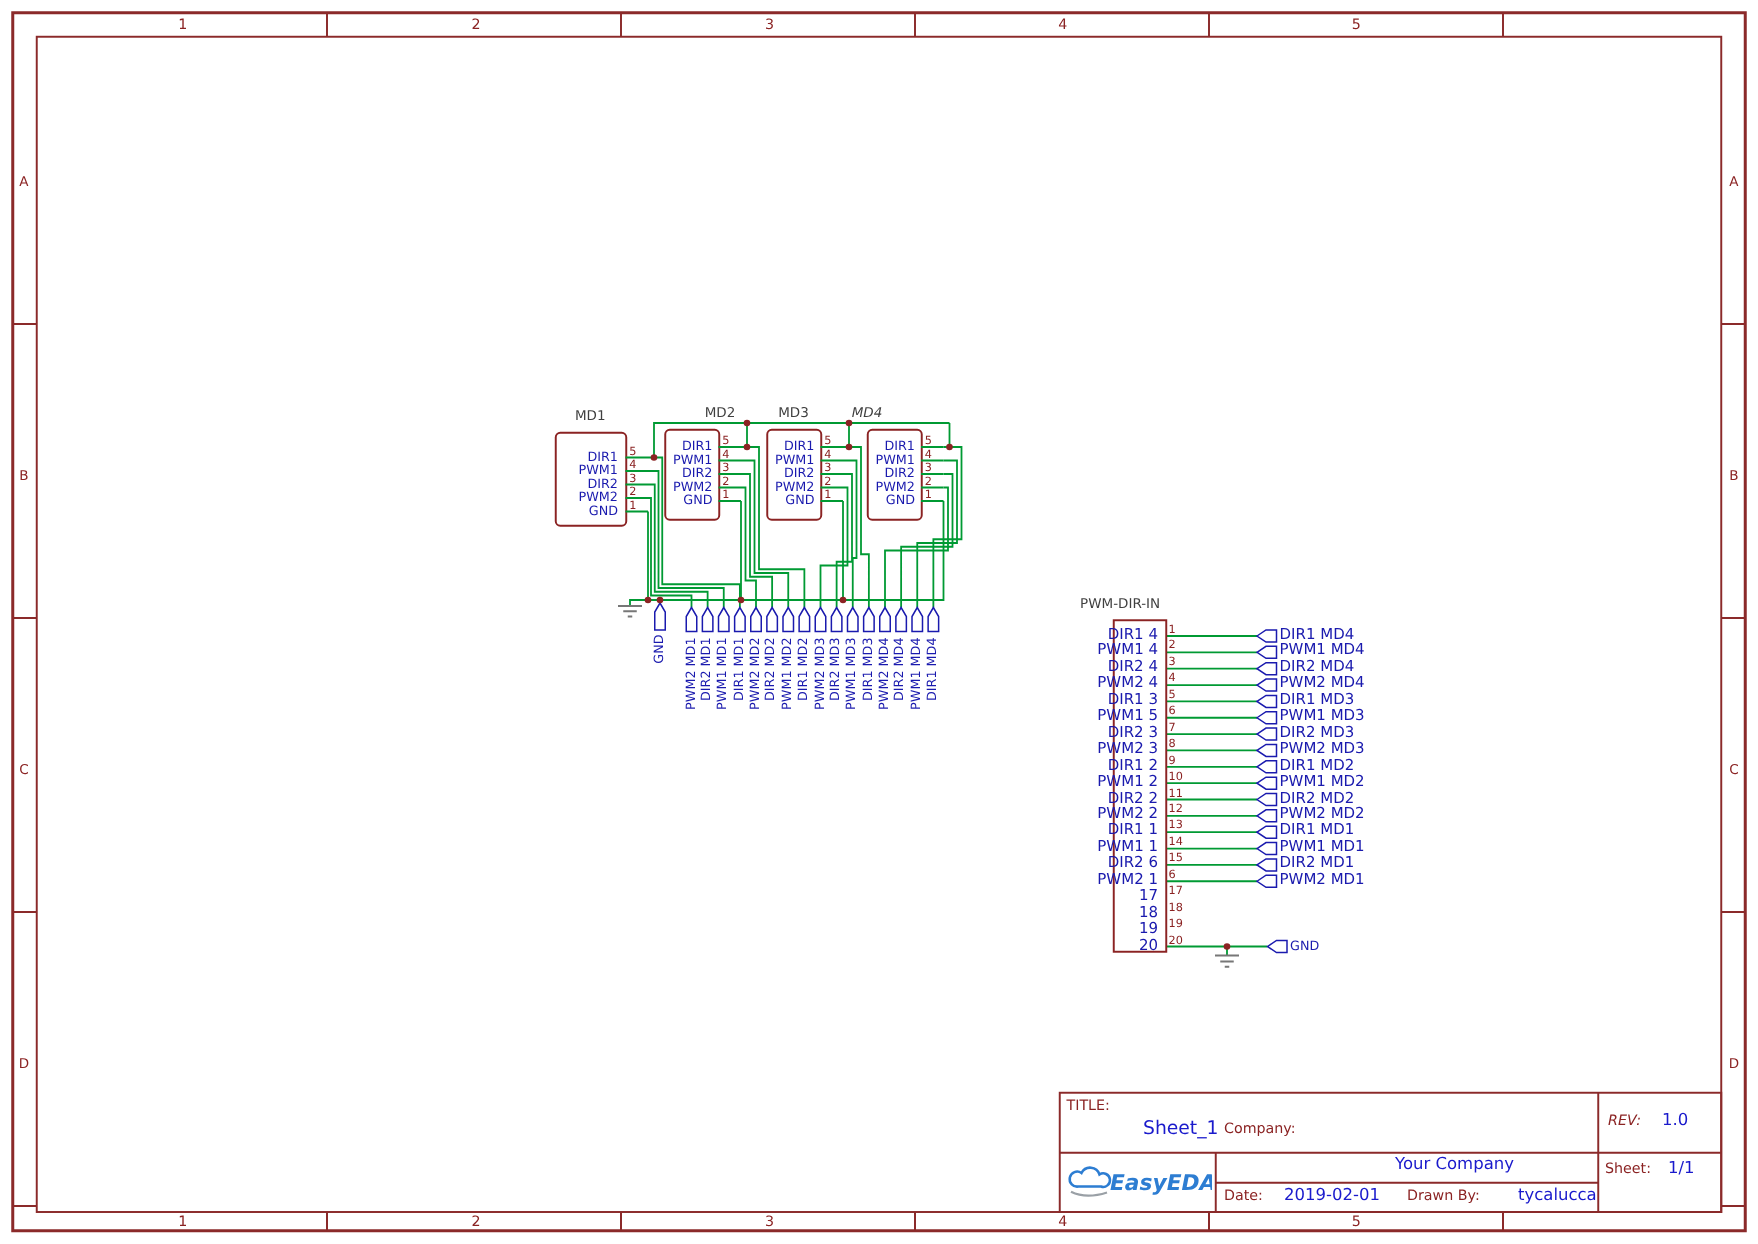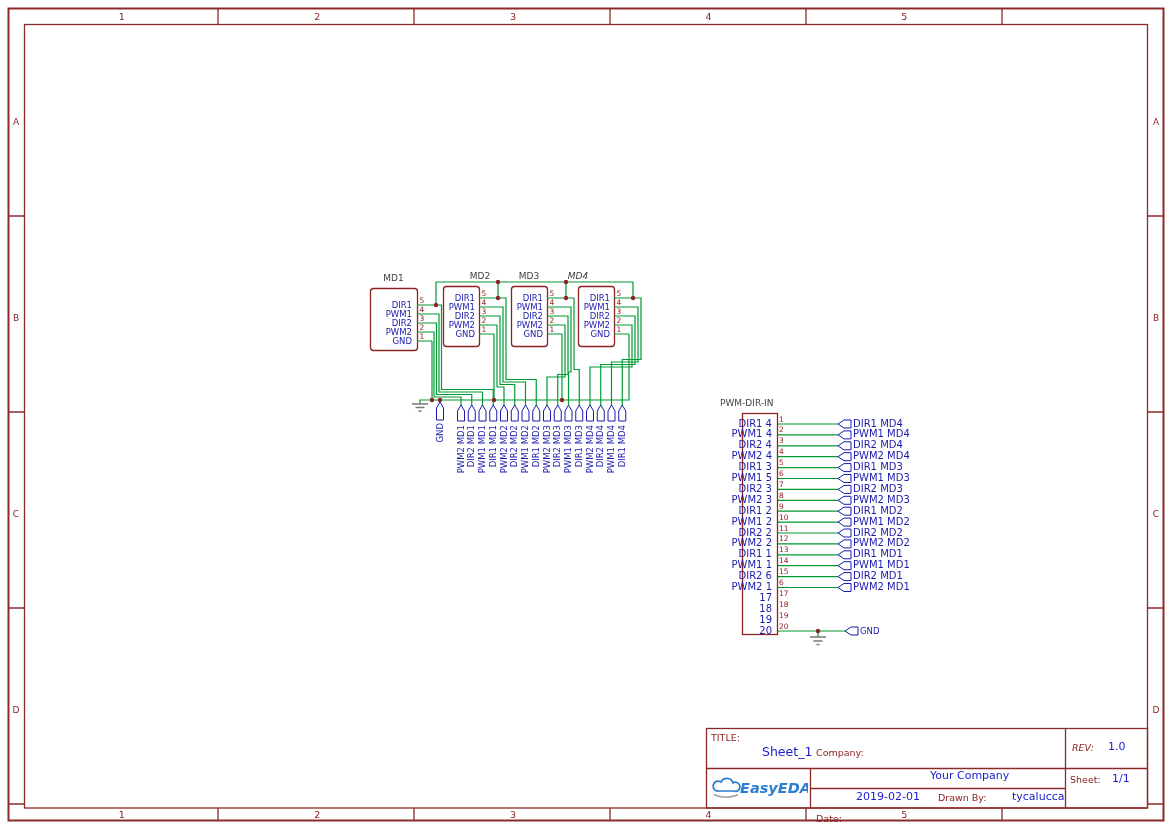--- a/index.html
+++ b/index.html
@@ -402,21 +402,21 @@
 
 <div class="t tb-label" style="left:1072px;top:742px;font-style:italic;">REV:</div>
 <div class="t tb-val" style="left:1108px;top:740px;">1.0</div>
 
 <div class="t tb-label" style="left:816px;top:747px;">Company:</div>
 <div class="t tb-val" style="left:882px;top:769px;margin-left:48px;">Your Company</div>
 
 <div class="t tb-label" style="left:1070px;top:774px;">Sheet:</div>
 <div class="t tb-val" style="left:1112px;top:772px;">1/1</div>
 
-<div class="t tb-label" style="left:816px;top:792px;margin-top:21px;">Date:</div>
+<div class="t tb-label" style="left:816px;top:792px;">Date:</div>
 <div class="t tb-val" style="left:856px;top:790px;">2019-02-01</div>
 <div class="t tb-label" style="left:938px;top:792px;">Drawn By:</div>
 <div class="t tb-val" style="left:1012px;top:790px;">tycalucca</div>
 
 <div class="t" style="left:710px;top:772px;">
   <svg width="98" height="30" viewBox="0 0 98 30">
     <path d="M9,19 a5,5 0 1 1 2,-9 a6.5,6.5 0 0 1 12,1 a4.5,4.5 0 1 1 1,8 z" fill="none" stroke="#2d7dd2" stroke-width="1.7"></path>
     <path d="M4,22.5 q10,5 24,0.5" fill="none" stroke="#9aa0a6" stroke-width="1.5"></path>
     <text x="30" y="21" font-size="14.5" font-style="italic" font-weight="bold" fill="#2d7dd2" font-family="DejaVu Sans, Liberation Sans, sans-serif">EasyEDA</text>
   </svg>

